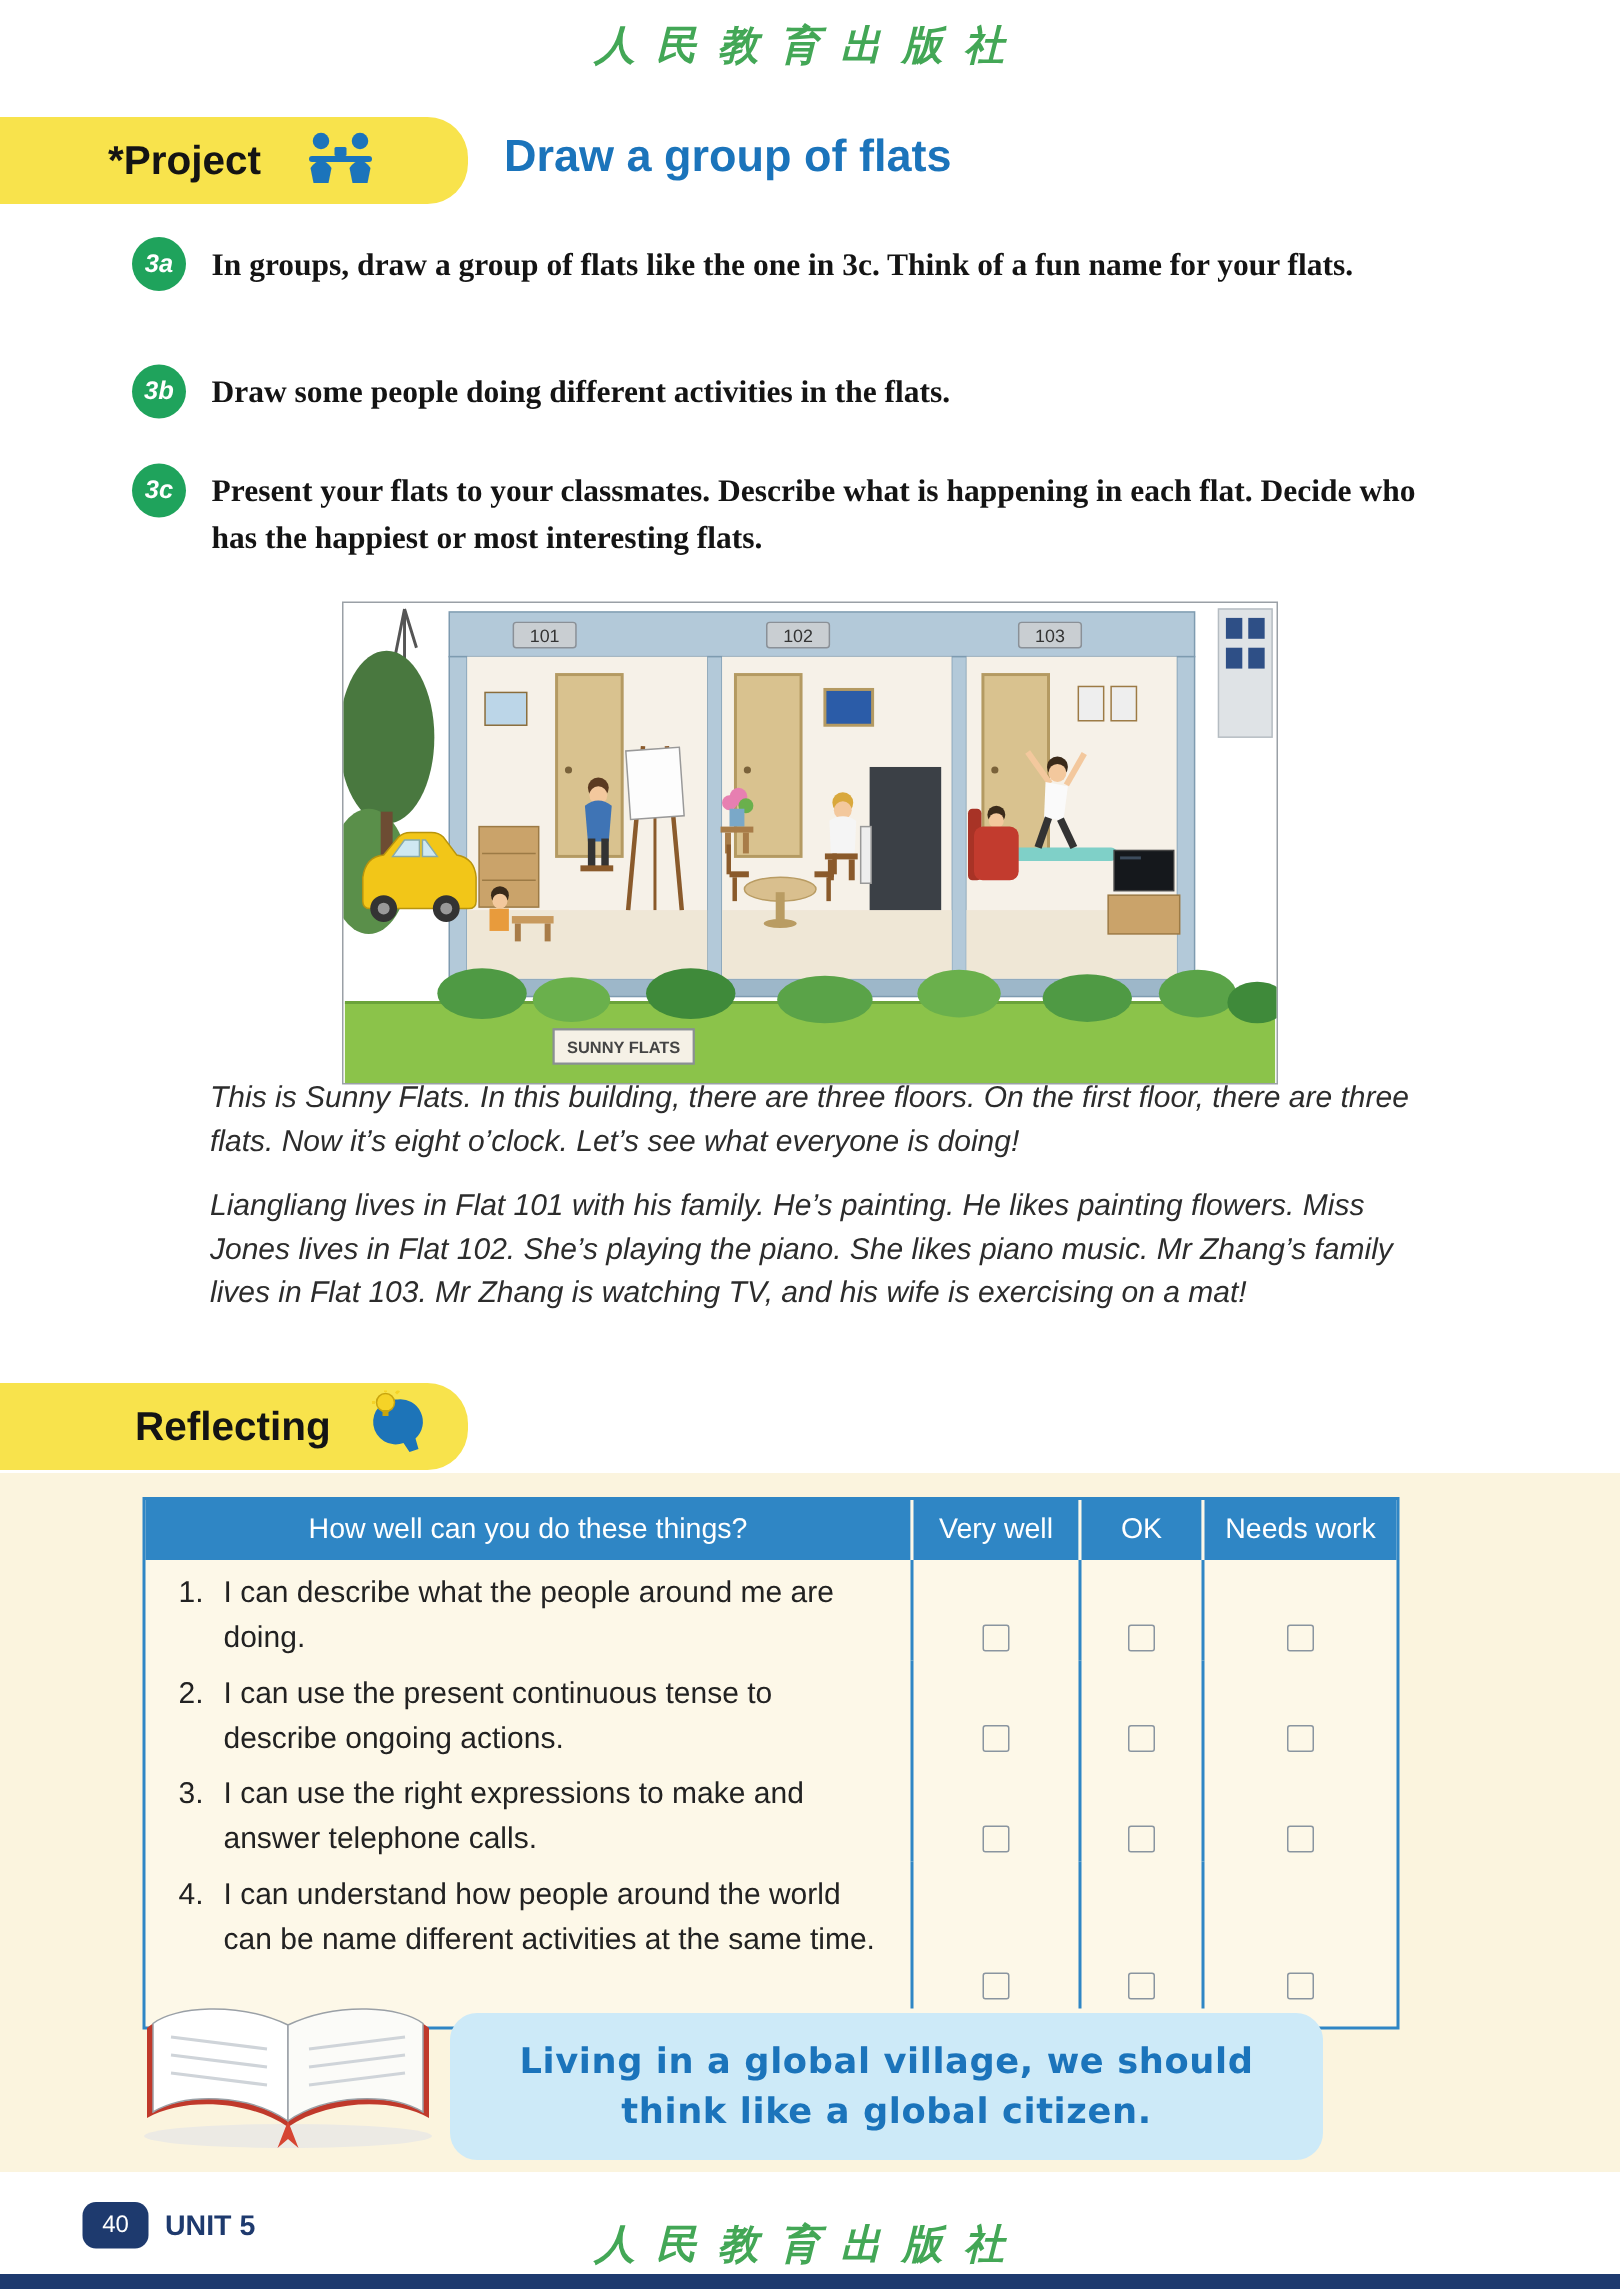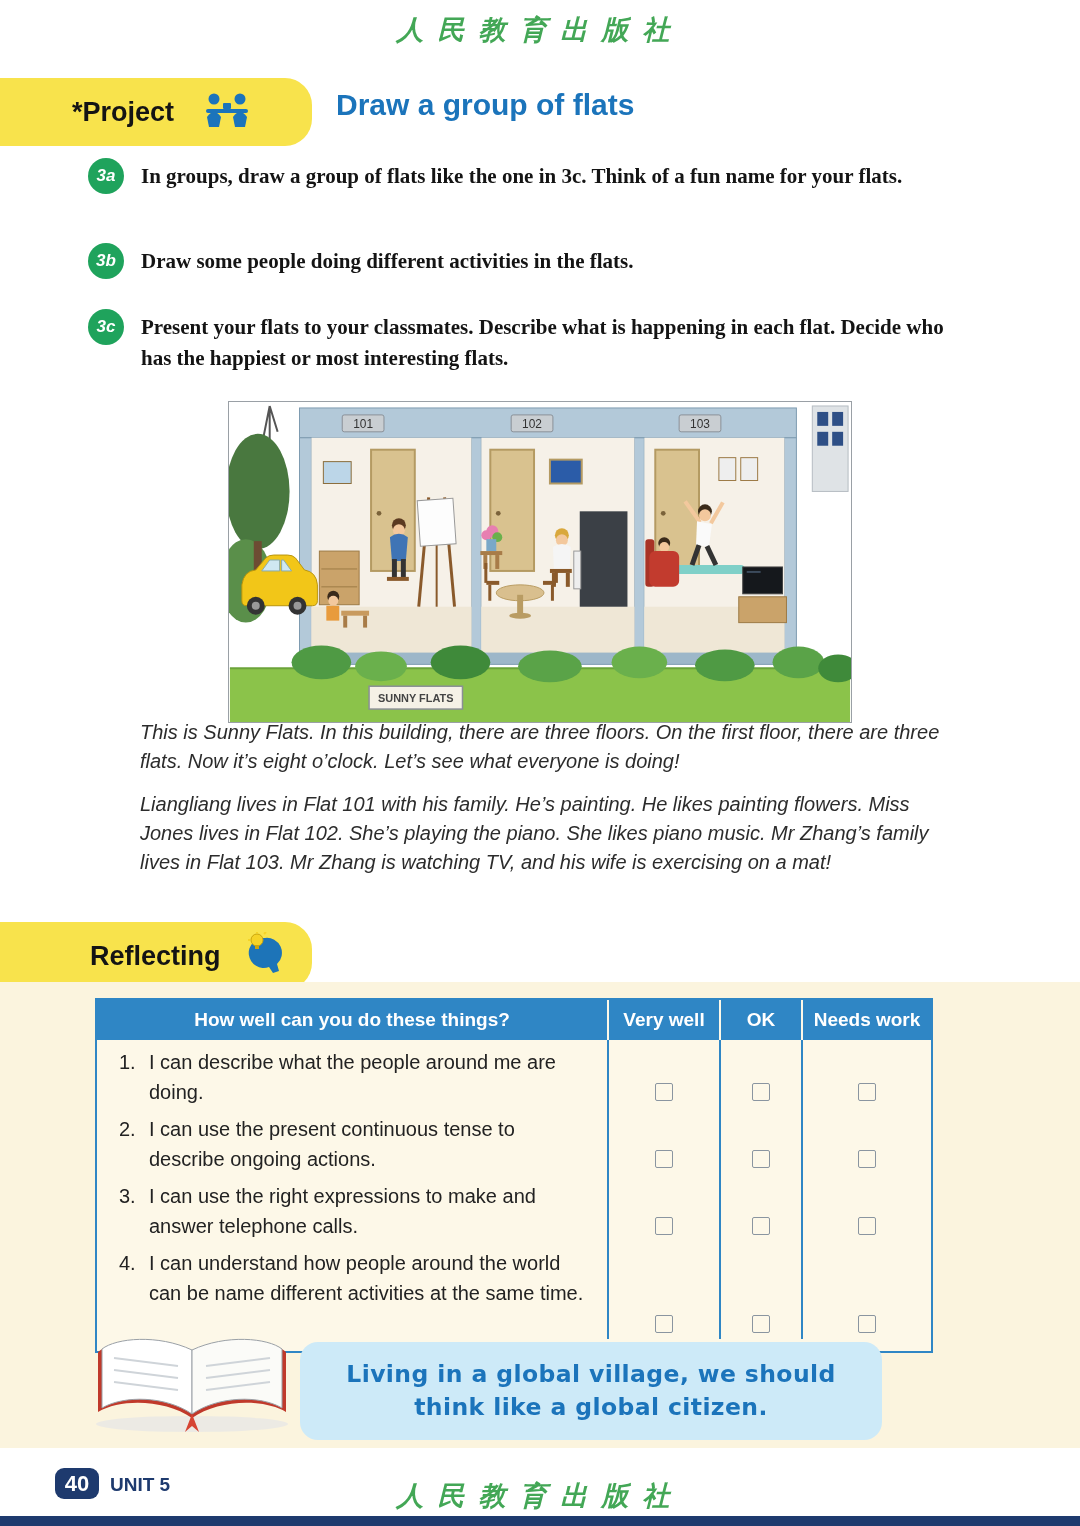--- a/index.html
+++ b/index.html
@@ -12,21 +12,21 @@
 
   
   .watermark { position:absolute; left:0; right:0; text-align:center;
     color:#2f9e44; font-family:Liberation Serif, serif; font-style:italic;
     font-weight:bold; font-size:27px; letter-spacing:14px; opacity:.9; }
   .watermark.top { top:12px; }
   .watermark.bottom { top:1478px; }
 
   
   .pill {
-    position:absolute; left:0; height:68px; width:312px;
+    position:absolute; left:0; height:58px; width:312px;
     background:#f8e34c; border-radius:0 27px 27px 0;
     display:flex; align-items:center; padding-left:72px; gap:24px;
   }
   .pill .pill-label { font-size:27px; font-weight:bold; color:#141414; }
   .pill-project { top:78px; }
   .pill-reflect { top:922px; padding-left:90px; }
 
   .section-title {
     position:absolute; left:336px; top:88px;
     font-size:30px; font-weight:bold; color:#1b74bb;
@@ -61,21 +61,21 @@
 
   
   .panel { position:absolute; left:0; top:982px; width:1080px; height:466px;
     background:#fbf4de; }
 
   
   .tbl { position:absolute; left:95px; top:998px; width:838px;
     border:2px solid #2f86c5; background:#fdf8e8; }
   .tbl-head { display:grid; grid-template-columns:510px 112px 82px 1fr; }
   .th {
-    background:#2f86c5; color:#fff; font-weight:bold; font-size:19px;
+    background:#2f86c5; color:#fff; font-weight:normal; font-size:19px;
     display:flex; align-items:center; justify-content:center;
     height:40px; border-left:2px solid #fdf8e8;
   }
   .th:first-child { border-left:none; }
   .trow { display:grid; grid-template-columns:510px 112px 82px 1fr; }
   .trow-1 { min-height:64px; } .trow-2 { min-height:60px; }
   .trow-3 { min-height:60px; } .trow-4 { min-height:98px; }
   .tbl-body { padding-bottom:12px; }
   .td-item { display:flex; padding:8px 14px 0 22px; font-size:20px;
     line-height:29.5px; color:#222; }
@@ -94,22 +94,22 @@
     background:#cdeaf8; border-radius:18px; padding:16px 26px;text-align:center;
   }
   .quote-text {
     color:#1b74bb; font-weight:bold; font-size:23.5px; line-height:33px;
     letter-spacing:.4px; font-family:"DejaVu Sans", sans-serif;
   }
 
   
   .page-badge {
     position:absolute; left:55px; top:1468px; width:44px; height:31px;
-    background:#1e3a6e; border-radius:9px; color:#fff; font-weight:bold;
-    font-size:22px; display:flex; align-items:center; justify-content:center;
+    background:#1e3a6e; border-radius:9px; color:#fff; font-weight:normal;
+    font-size:16px; display:flex; align-items:center; justify-content:center;
   }
   .unit-label { position:absolute; left:110px; top:1474px;
     color:#1e3a6e; font-weight:bold; font-size:19px; }
   .bottom-bar { position:absolute; left:0; top:1516px; width:1080px; height:10px;
     background:#1e3a6e; }
 </style>
 </head>
 <body>
 
 <div class="page">

